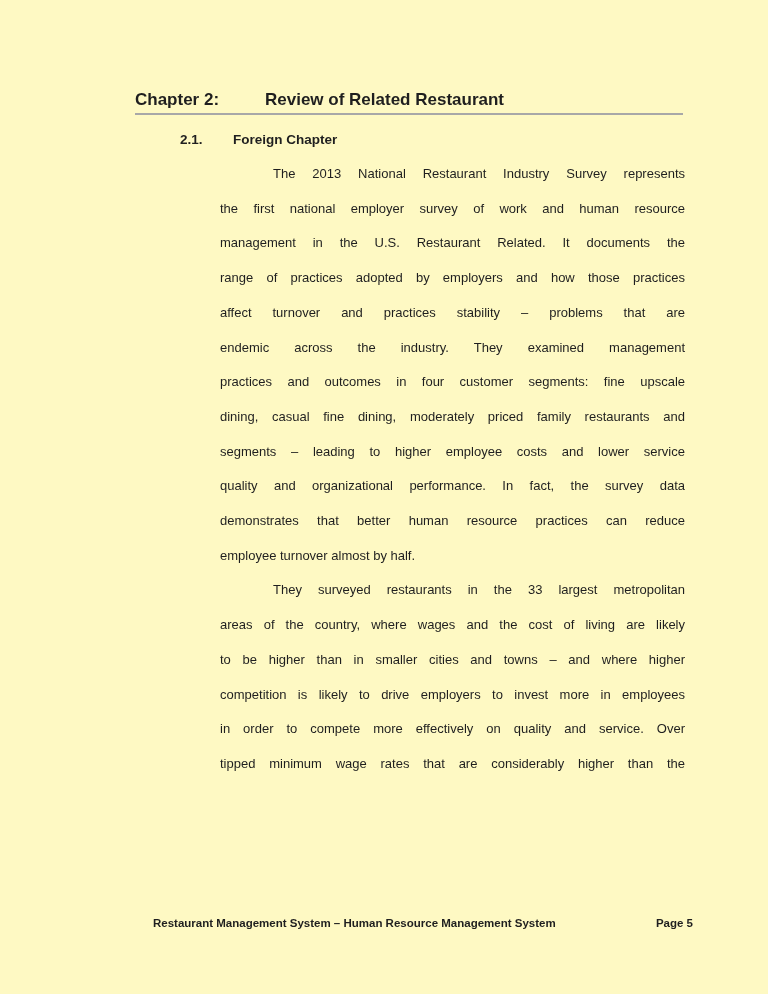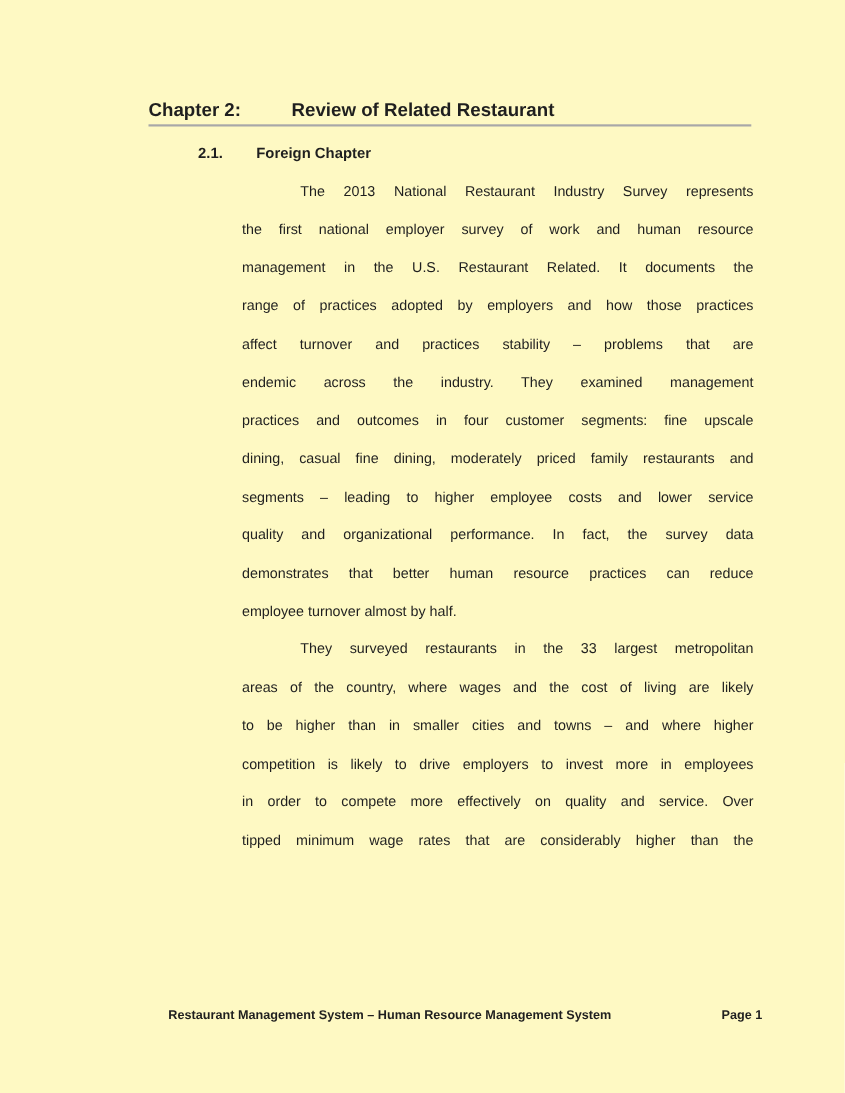--- a/index.html
+++ b/index.html
@@ -98,16 +98,16 @@
         <div class="line">areas of the country, where wages and the cost of living are likely</div>
         <div class="line">to be higher than in smaller cities and towns – and where higher</div>
         <div class="line">competition is likely to drive employers to invest more in employees</div>
         <div class="line">in order to compete more effectively on quality and service. Over</div>
         <div class="line">tipped minimum wage rates that are considerably higher than the</div>
       </div>
   </div>
 
   <div class="footer">
     <span>Restaurant Management System – Human Resource Management System</span>
-    <span>Page 1</span>
+    <span>Page 5</span>
   </div>
 
 </div>
 
 </body></html>

